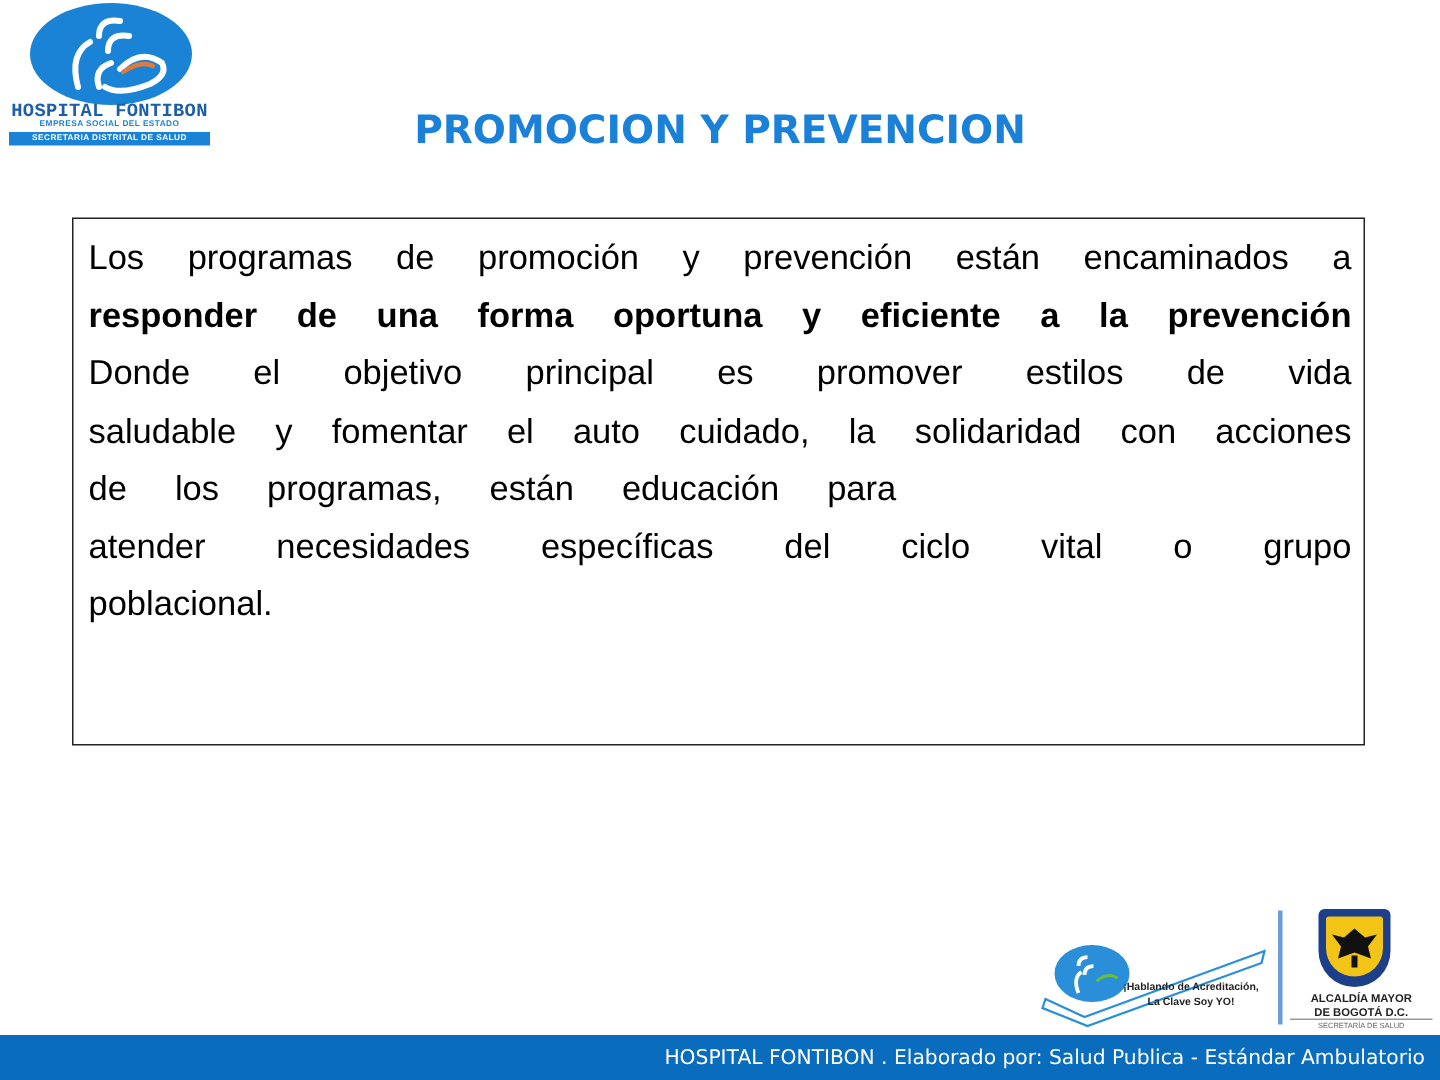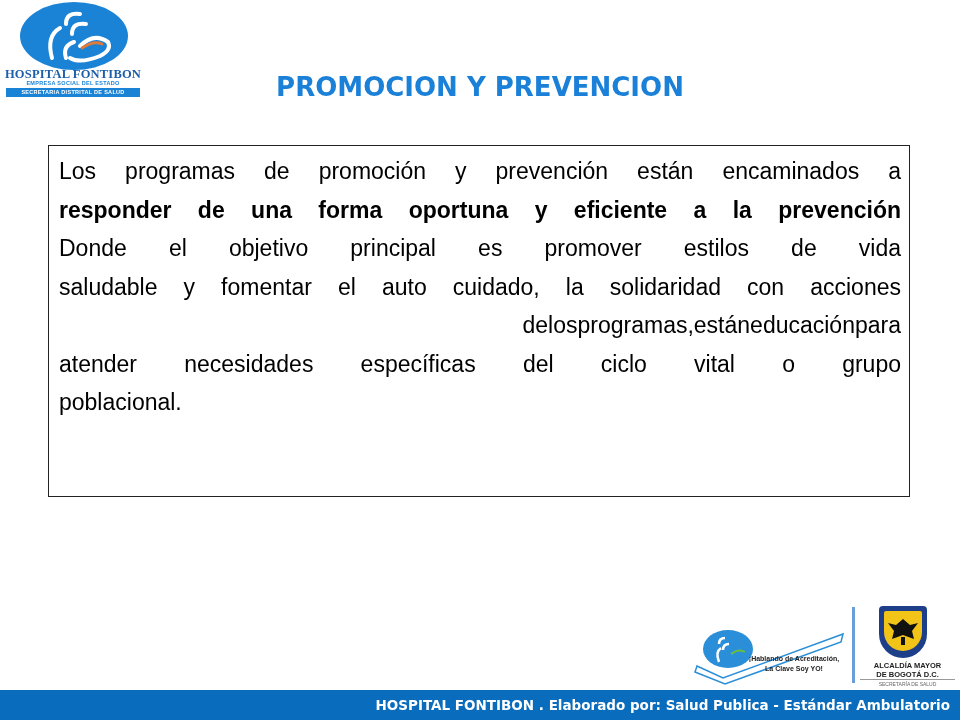--- a/index.html
+++ b/index.html
@@ -3,38 +3,38 @@
 <meta charset="utf-8">
 <style>
   html, body { margin:0; padding:0; }
   body { width:960px; height:720px; position:relative; background:#ffffff; overflow:hidden;
          font-family:"Liberation Sans", "DejaVu Sans", sans-serif; }
 
   .logo-main { position:absolute; left:2px; top:2px; width:142px; height:96px; }
   .logo-oval { position:absolute; left:18px; top:0; width:108px; height:68px; border-radius:50%;
                background:#1a83d6; overflow:hidden; }
   .logo-name { position:absolute; left:0; top:66px; width:142px; text-align:center;
-               font-family:Liberation Serif, serif; font-weight:bold; font-size:12.5px;
+               font-family:Liberation Mono, monospace; font-weight:bold; font-size:12.5px;
                color:#1c5fa8; letter-spacing:0.2px; line-height:12px; }
   .logo-sub { position:absolute; left:0; top:78px; width:142px; text-align:center;
               font-size:5.5px; font-weight:bold; color:#1a83d6; line-height:7px; letter-spacing:0.3px; }
   .logo-sub2 { position:absolute; left:4px; top:86px; width:134px; height:9px; background:#1a83d6;
                color:#fff; font-size:5.5px; font-weight:bold; text-align:center; line-height:9px; letter-spacing:0.3px; }
 
   .title { position:absolute; left:0; top:72px; width:960px; text-align:center;
            font-family:"DejaVu Sans", sans-serif; font-weight:bold; font-size:26px; color:#1a80d8;
            letter-spacing:0px; }
 
   .content-box { position:absolute; left:48px; top:145px; width:862px; height:352px;
                  border:1.5px solid #222; box-sizing:border-box; }
   .content-text { position:absolute; left:10px; top:6px; width:842px;
                   font-family:"Liberation Sans", sans-serif; font-size:23px; color:#000; }
   .line { display:block; height:38.5px; line-height:38.5px; text-align:justify; text-align-last:justify;
           white-space:nowrap; }
-  .line.flex { display:flex; justify-content:flex-end; white-space:nowrap; }
+  .line.flex { display:flex; justify-content:flex-start; white-space:nowrap;gap:32px; }
   .line.last { text-align-last:left; }
   .b { font-weight:bold; }
 
   .accred-logo { position:absolute; left:693px; top:622px; width:158px; height:64px; }
   .accred-oval { position:absolute; left:10px; top:8px; width:50px; height:38px; border-radius:50%;
                  background:#2a8fd8; }
   .accred-text { position:absolute; left:44px; top:32px; width:114px; text-align:center;
                  font-size:7px; color:#222; line-height:10px; font-weight:bold; }
 
   .vbar { position:absolute; left:852px; top:607px; width:3px; height:76px; background:#6a9ed8; }
@@ -43,21 +43,21 @@
             border-radius:4px 4px 24px 24px; }
   .shield-inner { position:absolute; left:5px; top:5px; width:38px; height:40px; background:#f2c418;
                   border-radius:2px 2px 19px 19px; }
   .bogota-t1 { position:absolute; left:0; top:57px; width:95px; text-align:center; font-size:7.5px;
                font-weight:bold; color:#222; line-height:9px; }
   .bogota-t2 { position:absolute; left:0; top:75px; width:95px; text-align:center; font-size:5px;
                color:#666; line-height:6px; border-top:1px solid #999; padding-top:1px; }
 
   .footer { position:absolute; left:0; top:690px; width:960px; height:30px; background:#0a6cbd; }
   .footer-text { position:absolute; right:10px; top:0; height:30px; line-height:30px;
-                 font-family:"DejaVu Sans", sans-serif; font-weight:bold; font-size:13.5px; color:#fff;
+                 font-family:"DejaVu Sans", sans-serif; font-weight:normal; font-size:13.5px; color:#fff;
                  white-space:nowrap; }
 </style>
 </head>
 <body>
 
 <div class="logo-main">
   <div class="logo-oval">
     <svg width="108" height="68" viewBox="0 0 108 68">
       <path d="M60 12 q-14 -2 -14 10" stroke="#fff" stroke-width="4" fill="none" stroke-linecap="round"></path>
       <path d="M66 22 q-14 -2 -14 10" stroke="#fff" stroke-width="4" fill="none" stroke-linecap="round"></path>

